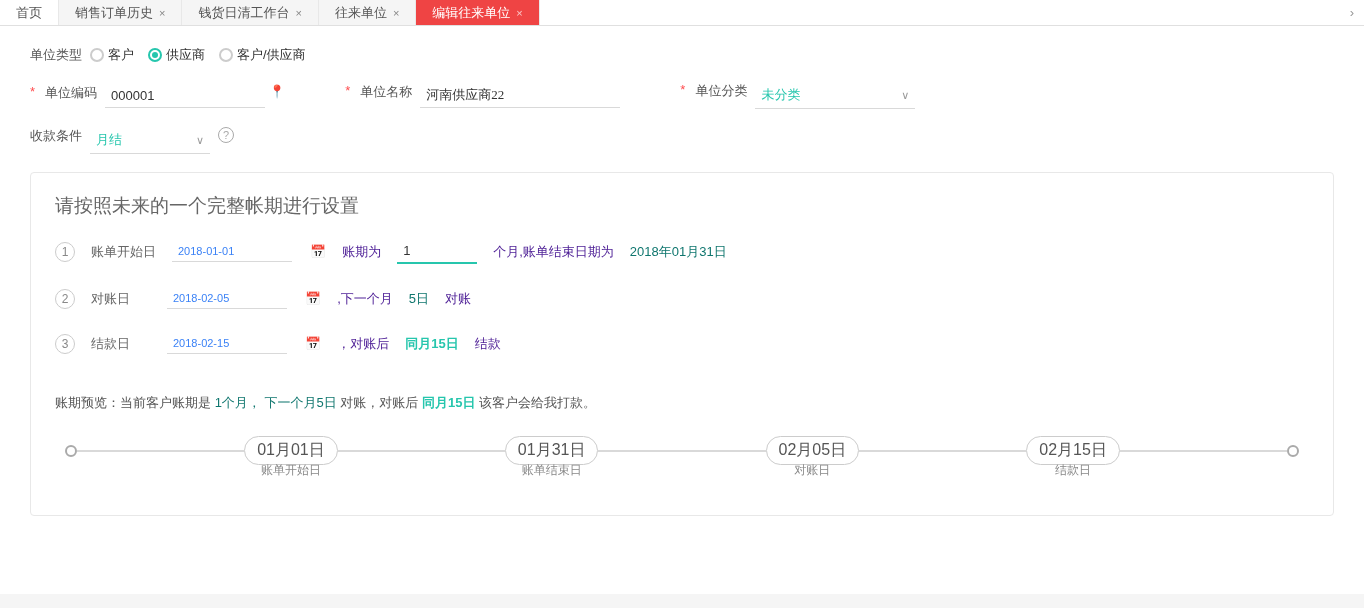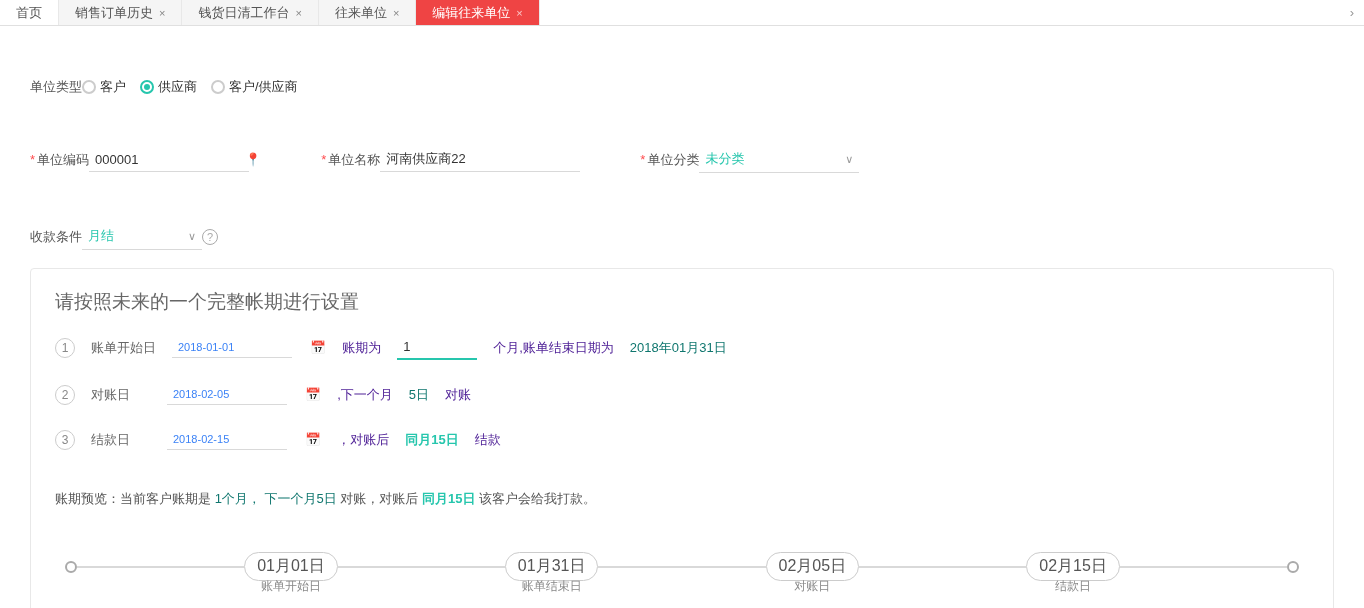--- a/index.html
+++ b/index.html
@@ -57,22 +57,22 @@
 
     
     .form-row {
       display: flex;
       align-items: center;
       margin-bottom: 18px;
       gap: 20px;
     }
     .form-group {
       display: flex;
-      align-items: center;
-      margin-top: 32px;
+      align-items: flex-start;
+      gap: 8px;
     }
     .form-label {
       color: #555;
       white-space: nowrap;
     }
     .required-star {
       color: #ff4d4f;
       margin-right: 2px;
     }
     .radio-group {
@@ -218,21 +218,21 @@
     .text-teal { color: #26c6ad; font-weight: 700; }
 
     
     .preview-section {
       margin-top: 16px;
       padding: 16px 0 0 0;
     }
     .preview-text {
       font-size: 13px;
       color: #555;
-      margin-bottom: 44px;
+      margin-bottom: 24px;
     }
 
     
     .timeline {
       display: flex;
       align-items: center;
       padding: 0 10px;
       position: relative;
       margin-bottom: 30px;
     }
@@ -332,21 +332,21 @@
   <div class="form-row">
     <div class="form-group">
       <span class="required-star">*</span>
       <span class="form-label">单位编码</span>
       <input class="form-input" type="text" value="000001" style="">
       <span class="input-icon">📍</span>
     </div>
     <div class="form-group" style="margin-left: 40px;">
       <span class="required-star">*</span>
       <span class="form-label">单位名称</span>
-      <input class="form-input" type="text" style="width: 200px;" value="河南供应商22">
+      <input class="form-input" type="text" style="width: 200px; font-family: Liberation Serif, serif;" value="河南供应商22">
     </div>
     <div class="form-group" style="margin-left: 40px;">
       <span class="required-star">*</span>
       <span class="form-label">单位分类</span>
       <div class="select-wrapper" style="min-width:160px;">
         <span class="select-value">未分类</span>
         <span class="select-arrow">∨</span>
       </div>
     </div>
   </div>

